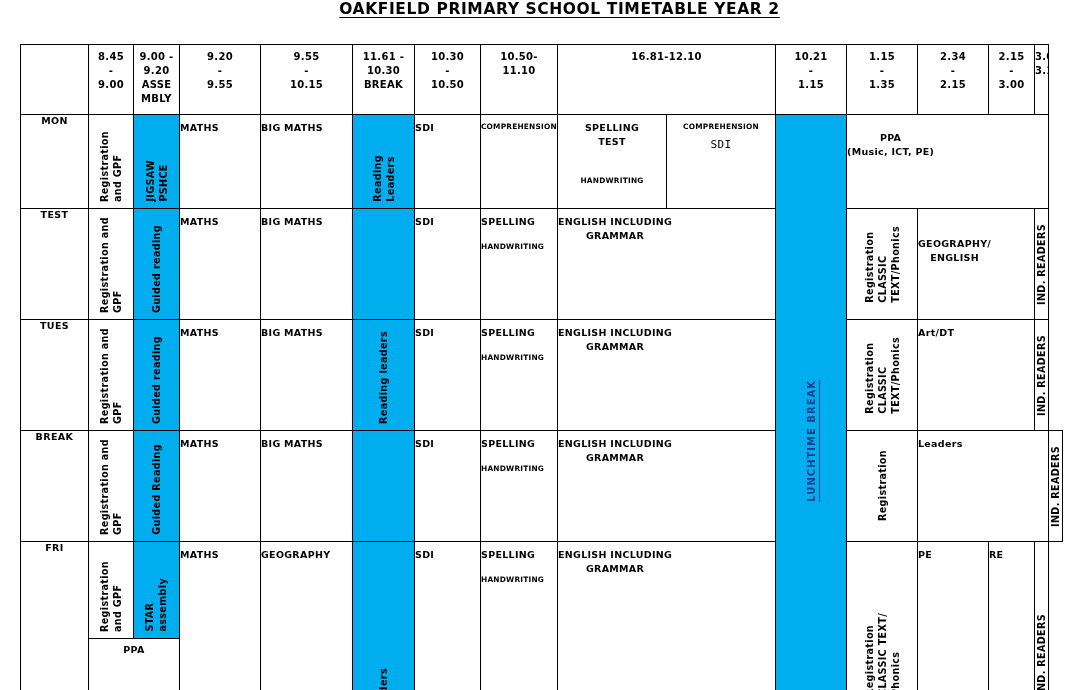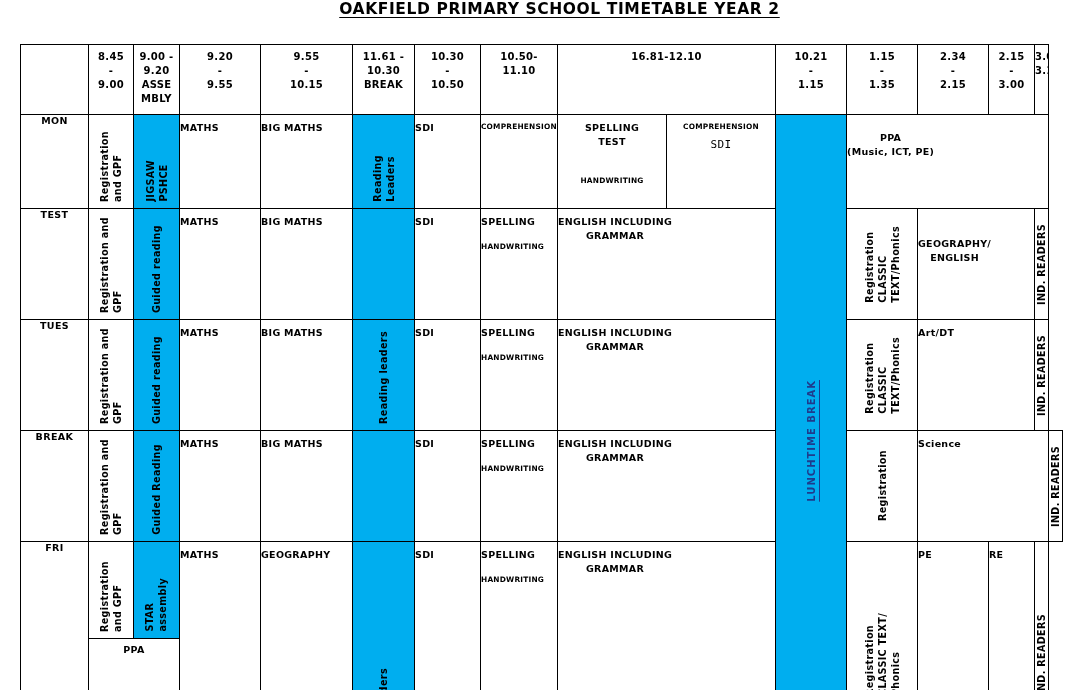--- a/index.html
+++ b/index.html
@@ -537,21 +537,21 @@
 GRAMMAR</span>
             </div>
     </td>
     <td>
       <div class="vstack center">
               <span class="vlines">Registration</span>
             </div>
     </td>
     <td colspan="3">
       <div class="cell-in top-pad">
-              <span class="lbl">Science</span>
+              <span class="lbl">Leaders</span>
             </div>
     </td>
     <td>
       <div class="vstack center">
               <span class="vlines">IND. READERS</span>
             </div>
     </td>
   </tr>
 
   <tr class="r-fri">

